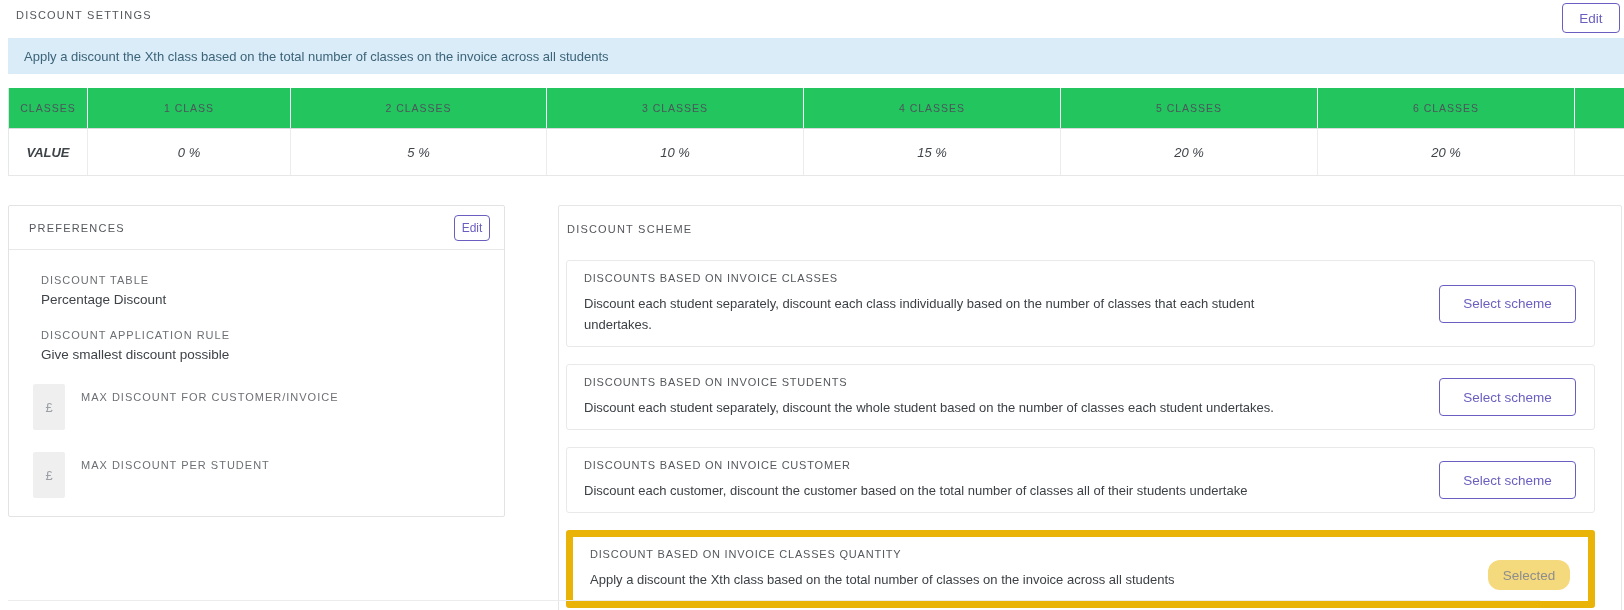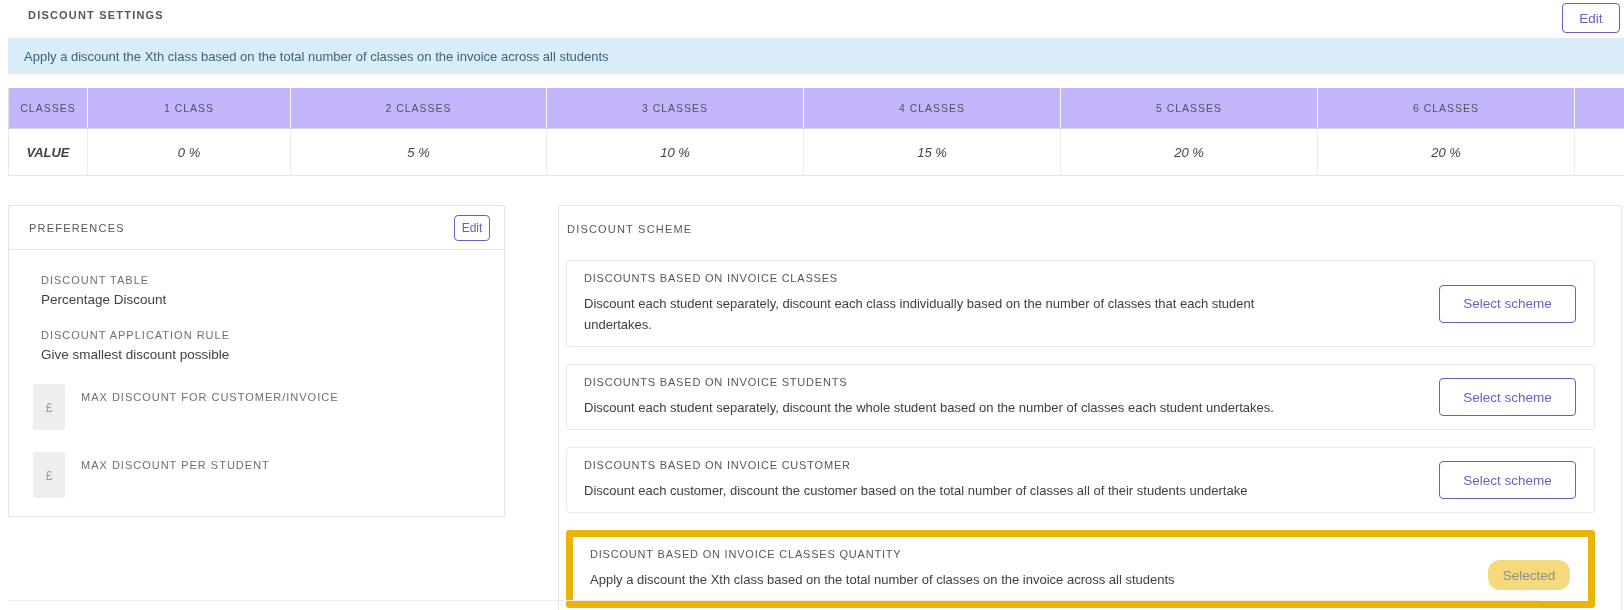--- a/index.html
+++ b/index.html
@@ -1,34 +1,34 @@
 <!DOCTYPE html>
 <html><head>
 <meta charset="utf-8">
 <style>
   * { margin:0; padding:0; box-sizing:border-box; }
   html,body { width:1624px; height:610px; background:#fff; }
   body { font-family:"Liberation Sans","DejaVu Sans",sans-serif; color:#3e4348; overflow:hidden; }
   .page { position:relative; width:1624px; height:610px; background:#fff; overflow:hidden; }
 
   
-  .top-title { position:absolute; left:28px; top:9px; font-size:11px; letter-spacing:1.2px; color:#54575c; font-weight:700; }
+  .top-title { position:absolute; left:16px; top:9px; font-size:11px; letter-spacing:1.2px; color:#54575c; font-weight:400; }
   .btn-outline { background:#fff; border:1px solid #6a5fc0; color:#6a5fc0; border-radius:4px; cursor:pointer;
                  font-family:inherit; display:flex; align-items:center; justify-content:center; }
   .top-edit { position:absolute; left:1562px; top:3px; width:58px; height:30px; font-size:13.5px; }
 
   
   .banner { position:absolute; left:8px; top:38px; width:1616px; height:36px; background:#d9ecf8;
             display:flex; align-items:center; padding-left:16px; font-size:13px; color:#3c6378; }
 
   
   .dtable { position:absolute; left:8px; top:88px; width:1616px; }
   .dt-row { display:grid; grid-template-columns:79px 203px 256px 257px 257px 257px 257px minmax(50px,1fr); }
   .dt-head { height:41px; border-bottom:1px solid #d8dbde; }
-  .dt-head .dt-cell { background:#c4b5fd; color:#4e555b; font-size:10.5px; letter-spacing:1px; border-left:1px solid #f7f8f9; }
+  .dt-head .dt-cell { background:#22c55e; color:#4e555b; font-size:10.5px; letter-spacing:1px; border-left:1px solid #f7f8f9; }
   .dt-head .dt-cell:first-child { border-left:1px solid #dfe2e4; }
   .dt-body { height:47px; border-bottom:1px solid #e7e7e7;font-style:italic; }
   .dt-body .dt-cell { background:#fff; color:#3f4449; font-size:13px; border-left:1px solid #ececec; }
   .dt-body .dt-cell:first-child { border-left:1px solid #e5e7e9; }
   .dt-cell { display:flex; align-items:center; justify-content:center; overflow:hidden; white-space:nowrap; }
   .dt-bold { font-weight:bold; color:#33383c; }
 
   
   .pref-card { position:absolute; left:8px; top:205px; width:497px; height:312px; border:1px solid #e3e3e3; border-radius:2px; background:#fff; }
   .pref-head { height:44px; display:flex; align-items:center; justify-content:space-between; padding:0 14px 0 20px; border-bottom:1px solid #e8e8e8; }

